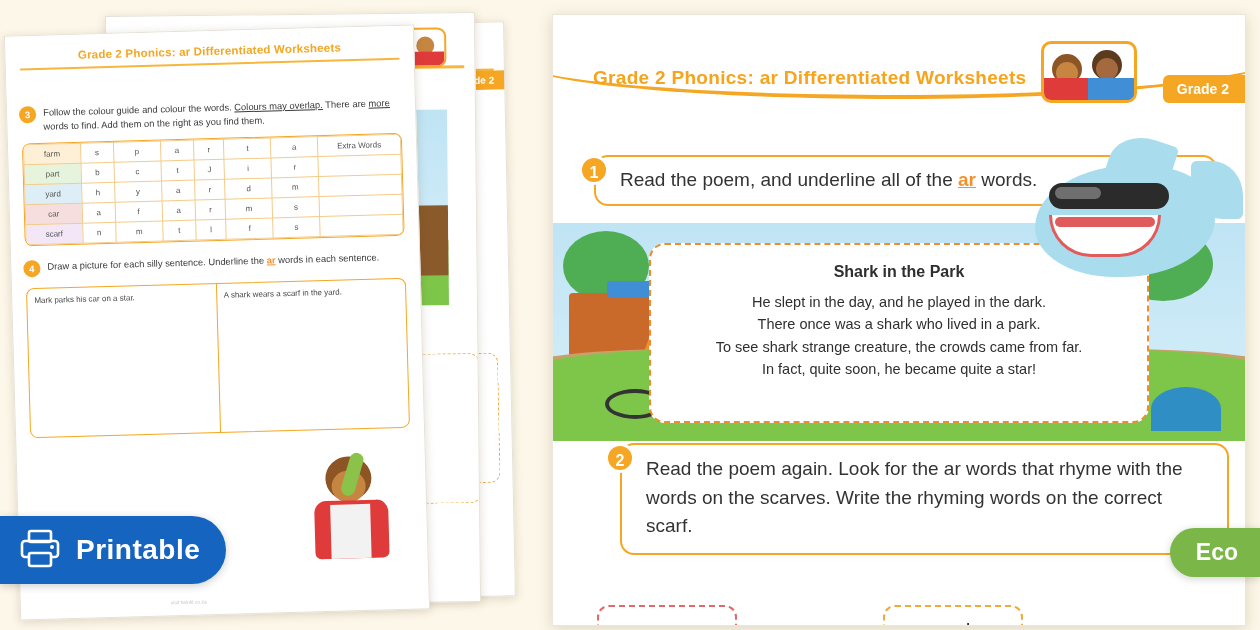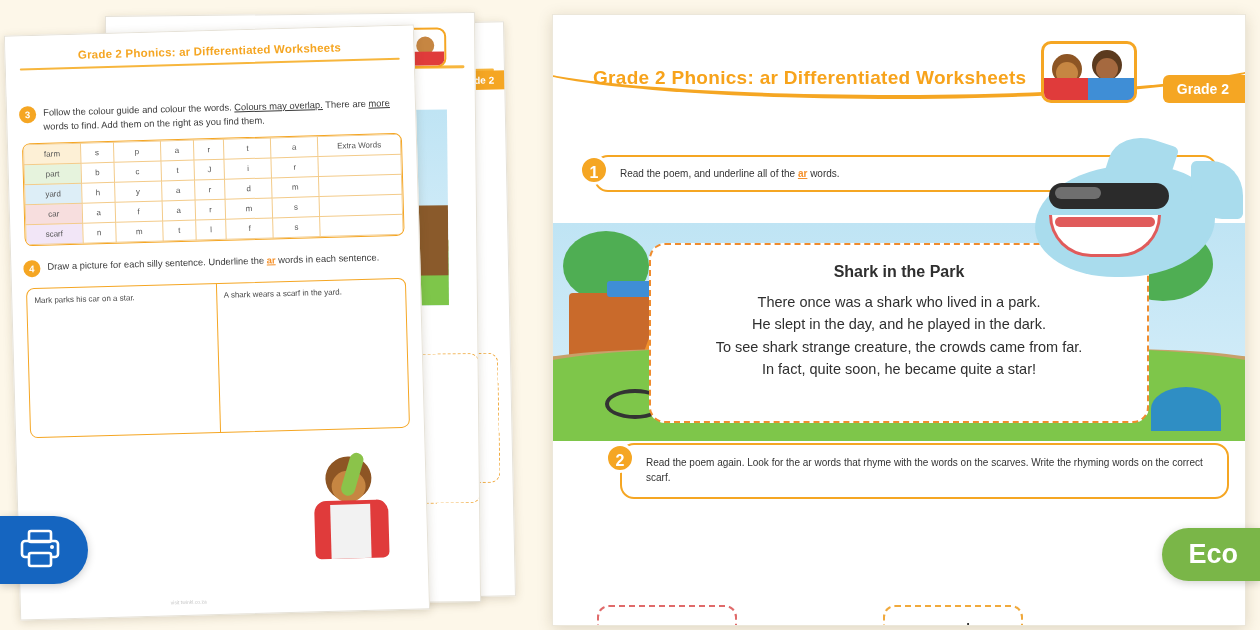--- a/index.html
+++ b/index.html
@@ -147,21 +147,21 @@
     text-align: center; line-height: 30px;
     border: 3px solid #fff;
     z-index: 4;
   }
   .r-q .bar {
     margin-left: 15px;
     border: 2.5px solid #f5a623;
     border-radius: 14px;
     background: #fff;
     padding: 9px 16px 9px 24px;
-    font-size: 10px; color: #333; line-height: 1.5;
+    font-size: 19px; color: #333; line-height: 1.5;
   }
 
   .scene {
     position: absolute; left: 0; right: 0; top: 208px; height: 218px;
     overflow: hidden;
   }
   .sky { position:absolute; inset:0; background: linear-gradient(#bfe4f4, #d9effa); }
   .grass {
     position:absolute; left:-4%; bottom:0; width:108%; height:96px;
     background:#7ec64a; border-top-left-radius: 40% 26px; border-top-right-radius: 40% 26px;
@@ -206,21 +206,21 @@
 
   .eco {
     position: absolute; right: 0; top: 528px;
     background: #7ab648; color: #fff;
     border-radius: 34px 0 0 34px;
     padding: 11px 22px 11px 26px;
     display: flex; align-items: center; gap: 12px;
     box-shadow: 0 2px 8px rgba(0,0,0,.18);
   }
   .eco .ink { font-size: 27px; }
-  .eco .word { font-size: 27px; font-weight: bold; }
+  .eco .word { font-size: 23px; font-weight: bold; }
   .leaf {
     position: absolute; right: 86px; top: 470px; width: 64px; height: 90px;
     background: #a7d45c;
     border-radius: 50% 6% 50% 6%;
     transform: rotate(8deg);
     z-index: -1;
   }
 
   .wm { position:absolute; font-size: 5px; color:#c9c9c9; }
 </style>
@@ -407,22 +407,22 @@
       <div style="position:absolute;left:430px;top:84px;width:120px;height:6px;background:#6d4520"></div>
       <div class="path"></div>
       <div class="grass"></div>
       <div style="position:absolute;left:52px;bottom:22px;width:60px;height:30px;border:4px solid #333;border-radius:50%;background:transparent"></div>
       <div style="position:absolute;left:122px;bottom:26px;width:66px;height:22px;background:#f2d03a;border-radius:12px"></div>
       <div style="position:absolute;left:598px;bottom:10px;width:70px;height:44px;background:#2f8ec4;border-radius:50% 50% 0 0"></div>
     </div>
 
     <div class="poem-card">
       <div class="poem-title">Shark in the Park</div>
+      <div class="poem-line">He slept in the day, and he played in the dark.</div>
       <div class="poem-line">There once was a shark who lived in a park.</div>
-      <div class="poem-line">He slept in the day, and he played in the dark.</div>
       <div class="poem-line">To see shark strange creature, the crowds came from far.</div>
       <div class="poem-line">In fact, quite soon, he became quite a star!</div>
     </div>
 
     <div class="shark">
       <div style="position:absolute;left:30px;top:22px;width:180px;height:112px;background:#a9dced;border-radius:58% 42% 54% 46%"></div>
       <div style="position:absolute;left:104px;top:-6px;width:64px;height:52px;background:#a9dced;border-radius:60% 10% 60% 10%;transform:rotate(18deg)"></div>
       <div style="position:absolute;left:186px;top:18px;width:52px;height:58px;background:#a9dced;border-radius:10% 60% 10% 60%"></div>
       <div style="position:absolute;left:44px;top:40px;width:120px;height:26px;background:#2b2b2b;border-radius:13px"></div>
       <div style="position:absolute;left:50px;top:44px;width:46px;height:12px;background:#6f6f6f;border-radius:8px"></div>
@@ -443,20 +443,21 @@
 
   <div class="printable">
     <span>
       <svg width="44" height="40" viewBox="0 0 44 40">
         <rect x="11" y="3" width="22" height="11" rx="2" fill="none" stroke="#fff" stroke-width="2.6"></rect>
         <rect x="4" y="13" width="36" height="16" rx="3" fill="none" stroke="#fff" stroke-width="2.6"></rect>
         <rect x="11" y="25" width="22" height="13" rx="2" fill="#1565c0" stroke="#fff" stroke-width="2.6"></rect>
         <circle cx="34" cy="19" r="2" fill="#fff"></circle>
       </svg>
     </span>
+    <span class="label">Printable</span>
   </div>
 
   <div class="leaf"></div>
   <div class="eco">
     <span class="word">Eco</span>
   </div>
 
 </div>
 
 </body></html>

